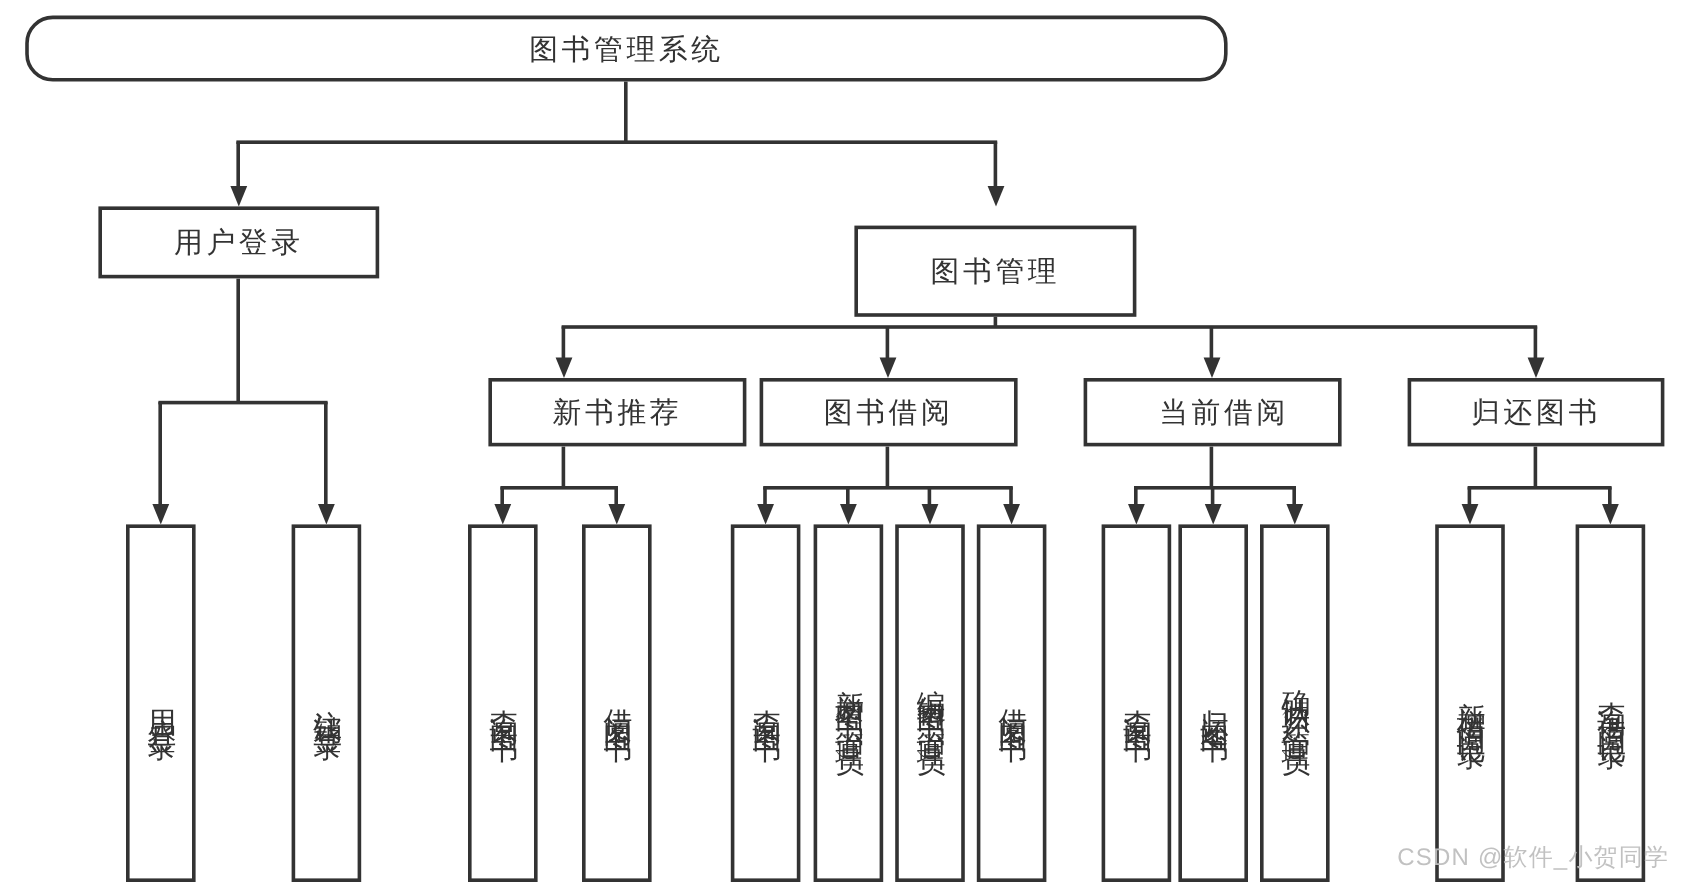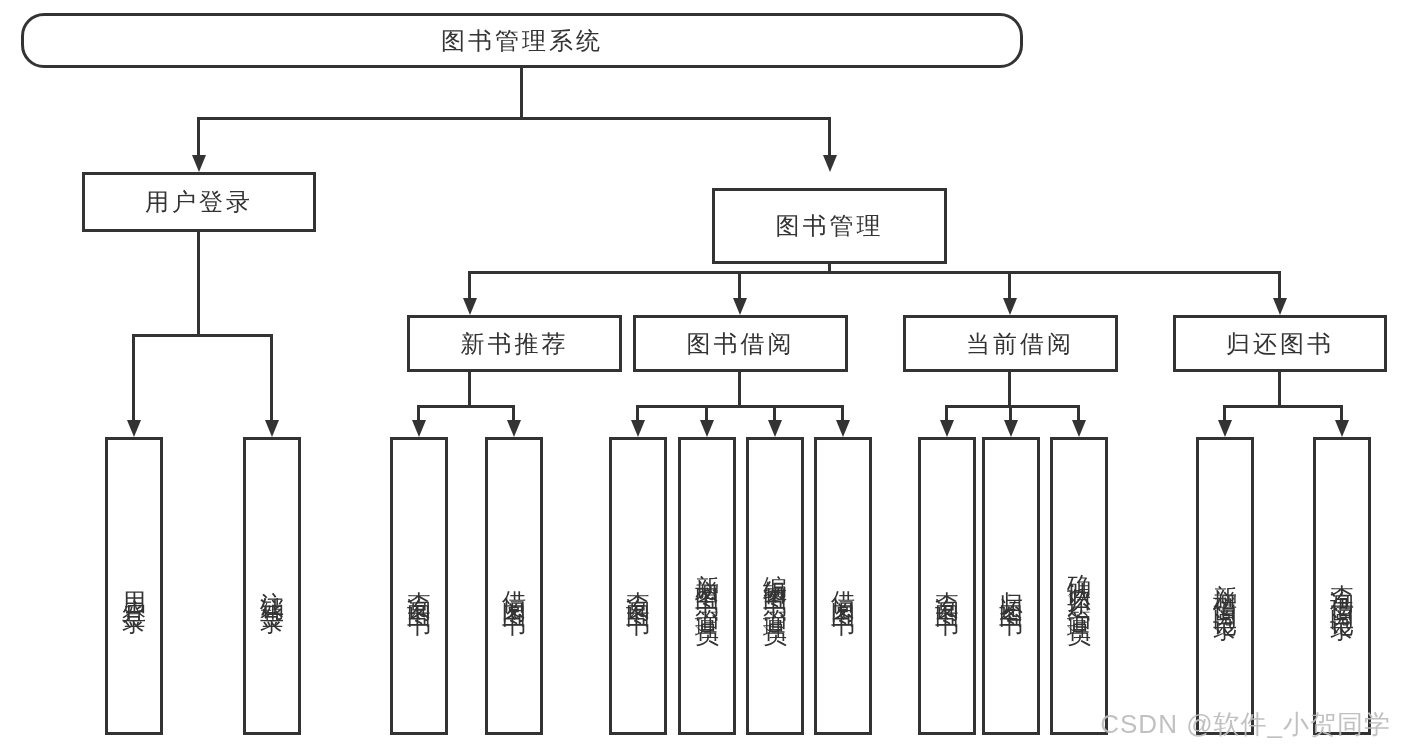--- a/index.html
+++ b/index.html
@@ -46,22 +46,22 @@
     width: 0;
     height: 0;
     border-left: 7px solid transparent;
     border-right: 7px solid transparent;
     border-top: 17px solid #333333;
     z-index: 1;
   }
   .watermark {
     position: absolute;
     right: 14px;
-    bottom: 5px;
-    font-size: 26px;
+    bottom: 19px;
+    font-size: 20px;
     color: rgba(190, 190, 190, 0.95);
     letter-spacing: 1px;
     white-space: nowrap;
     z-index: 3;
   }
 </style>
 </head>
 <body>
 
 <div class="stage">

